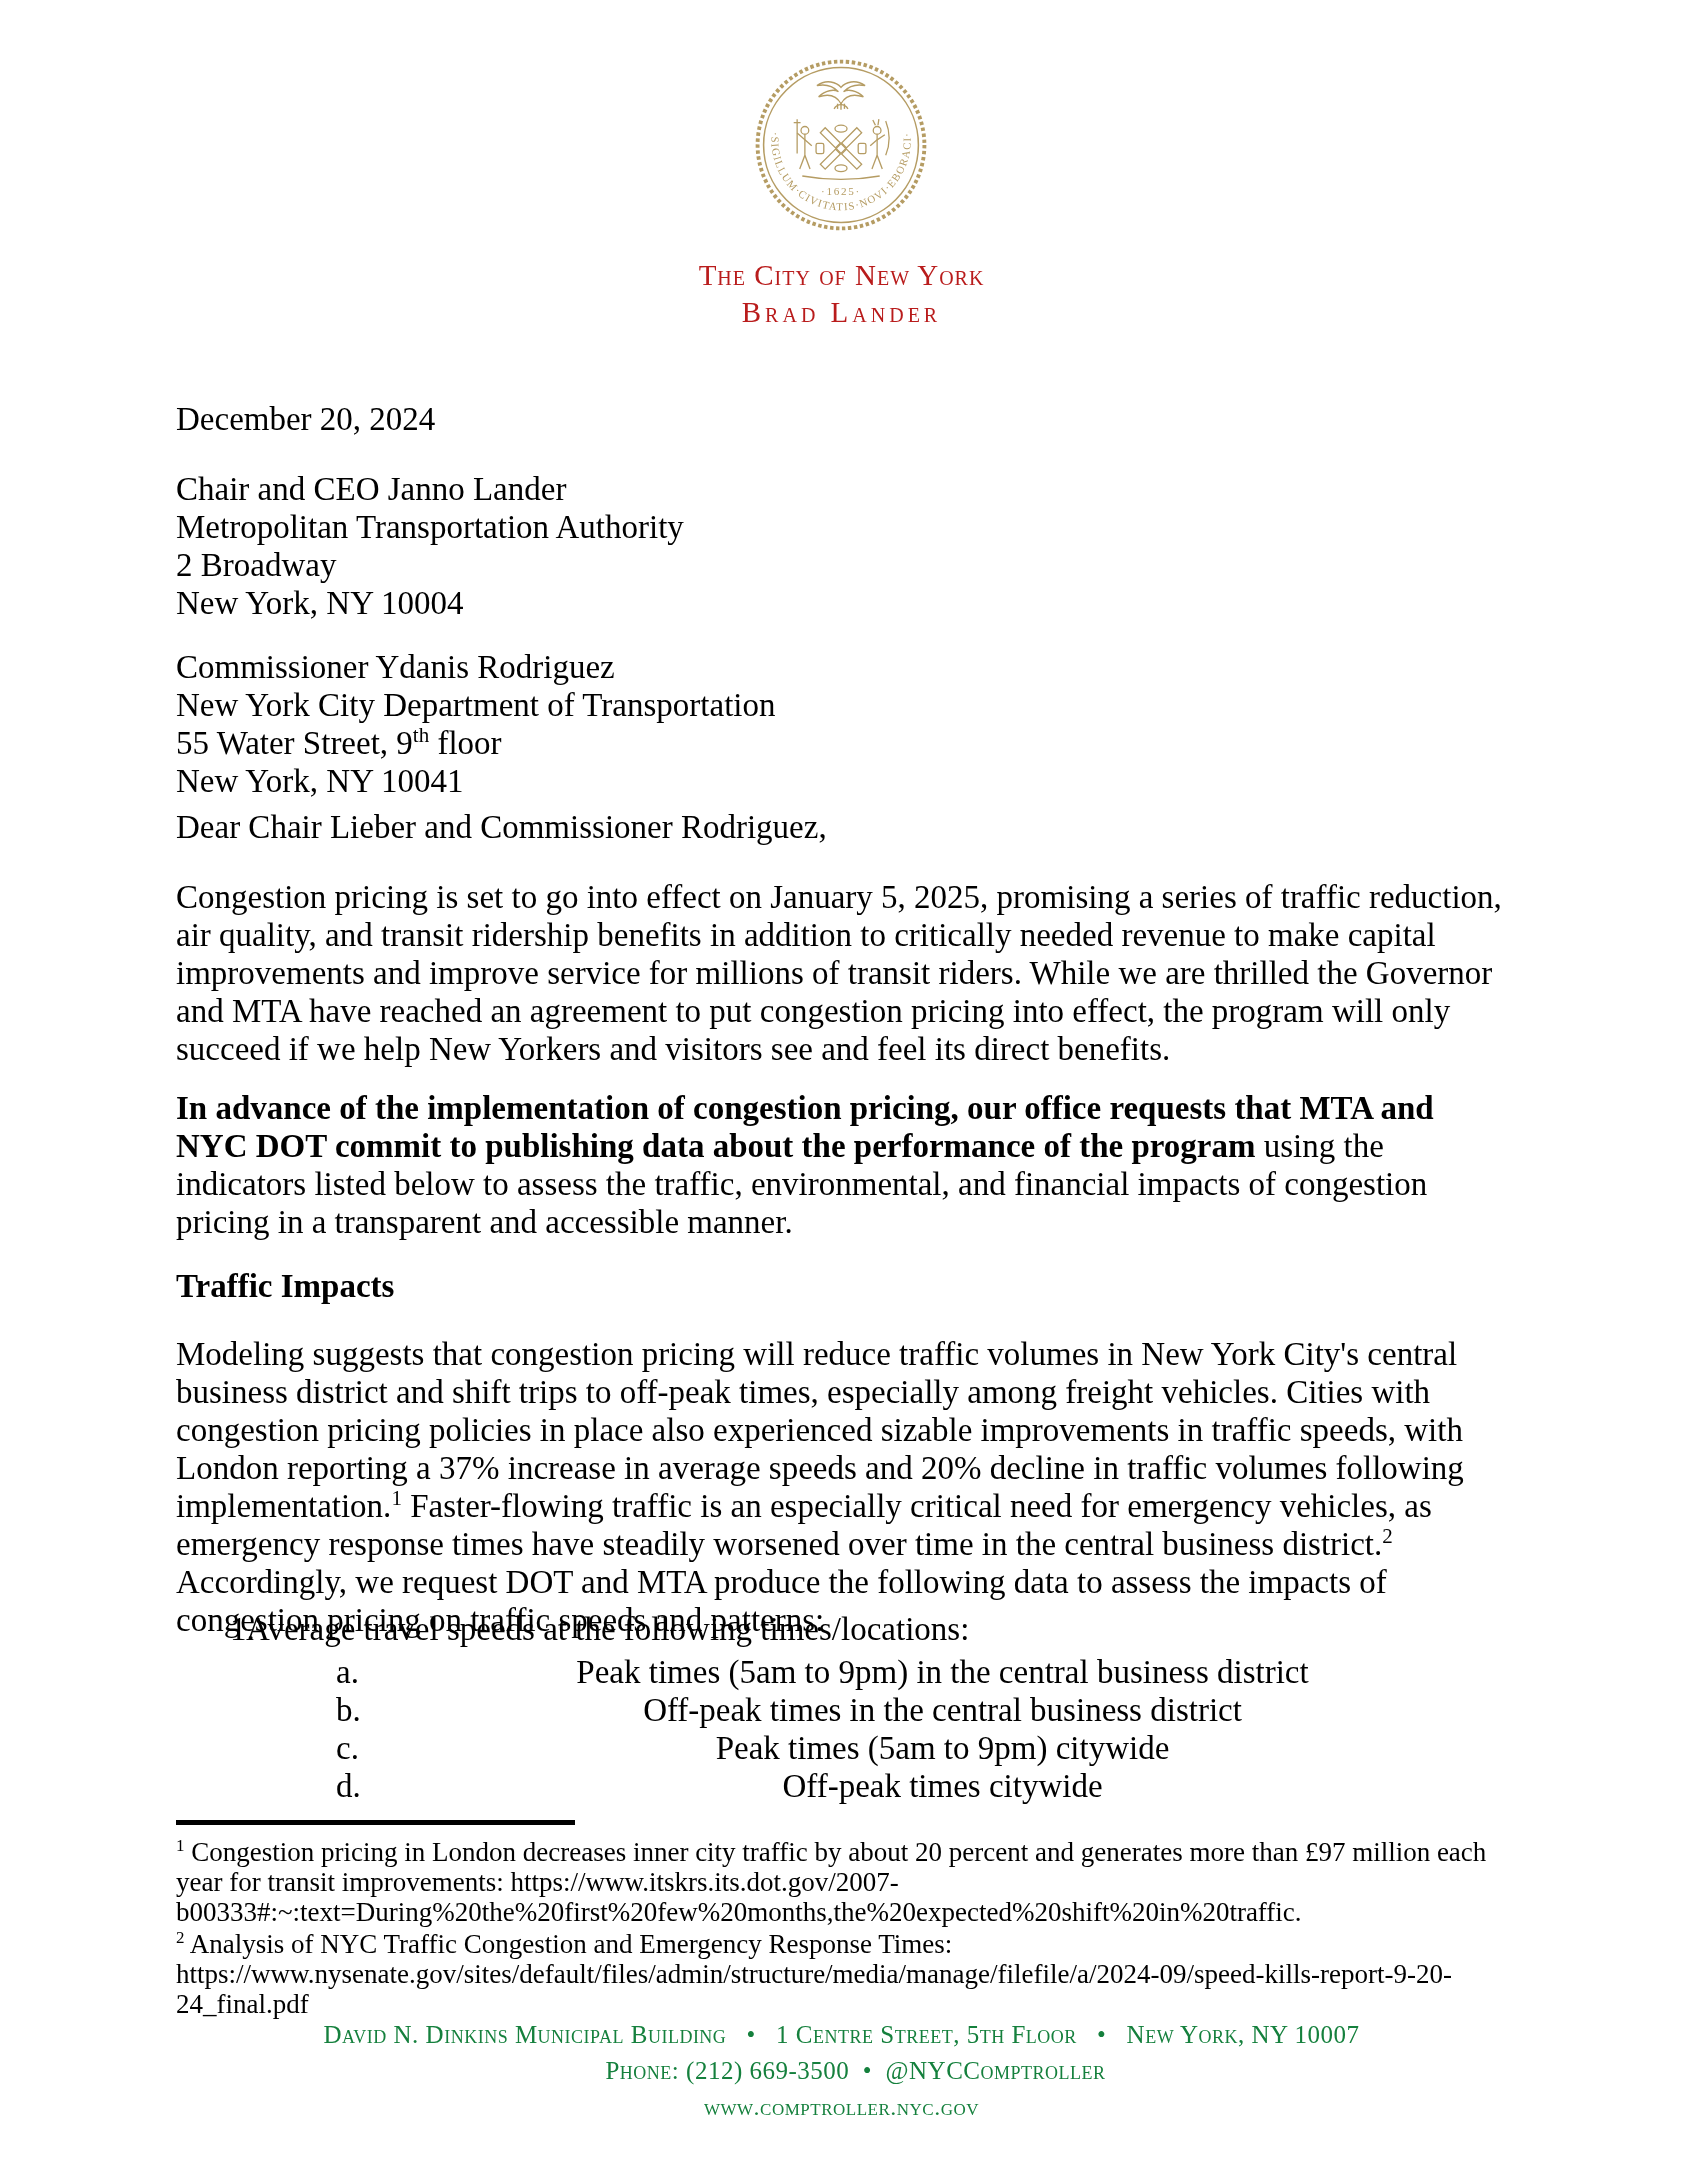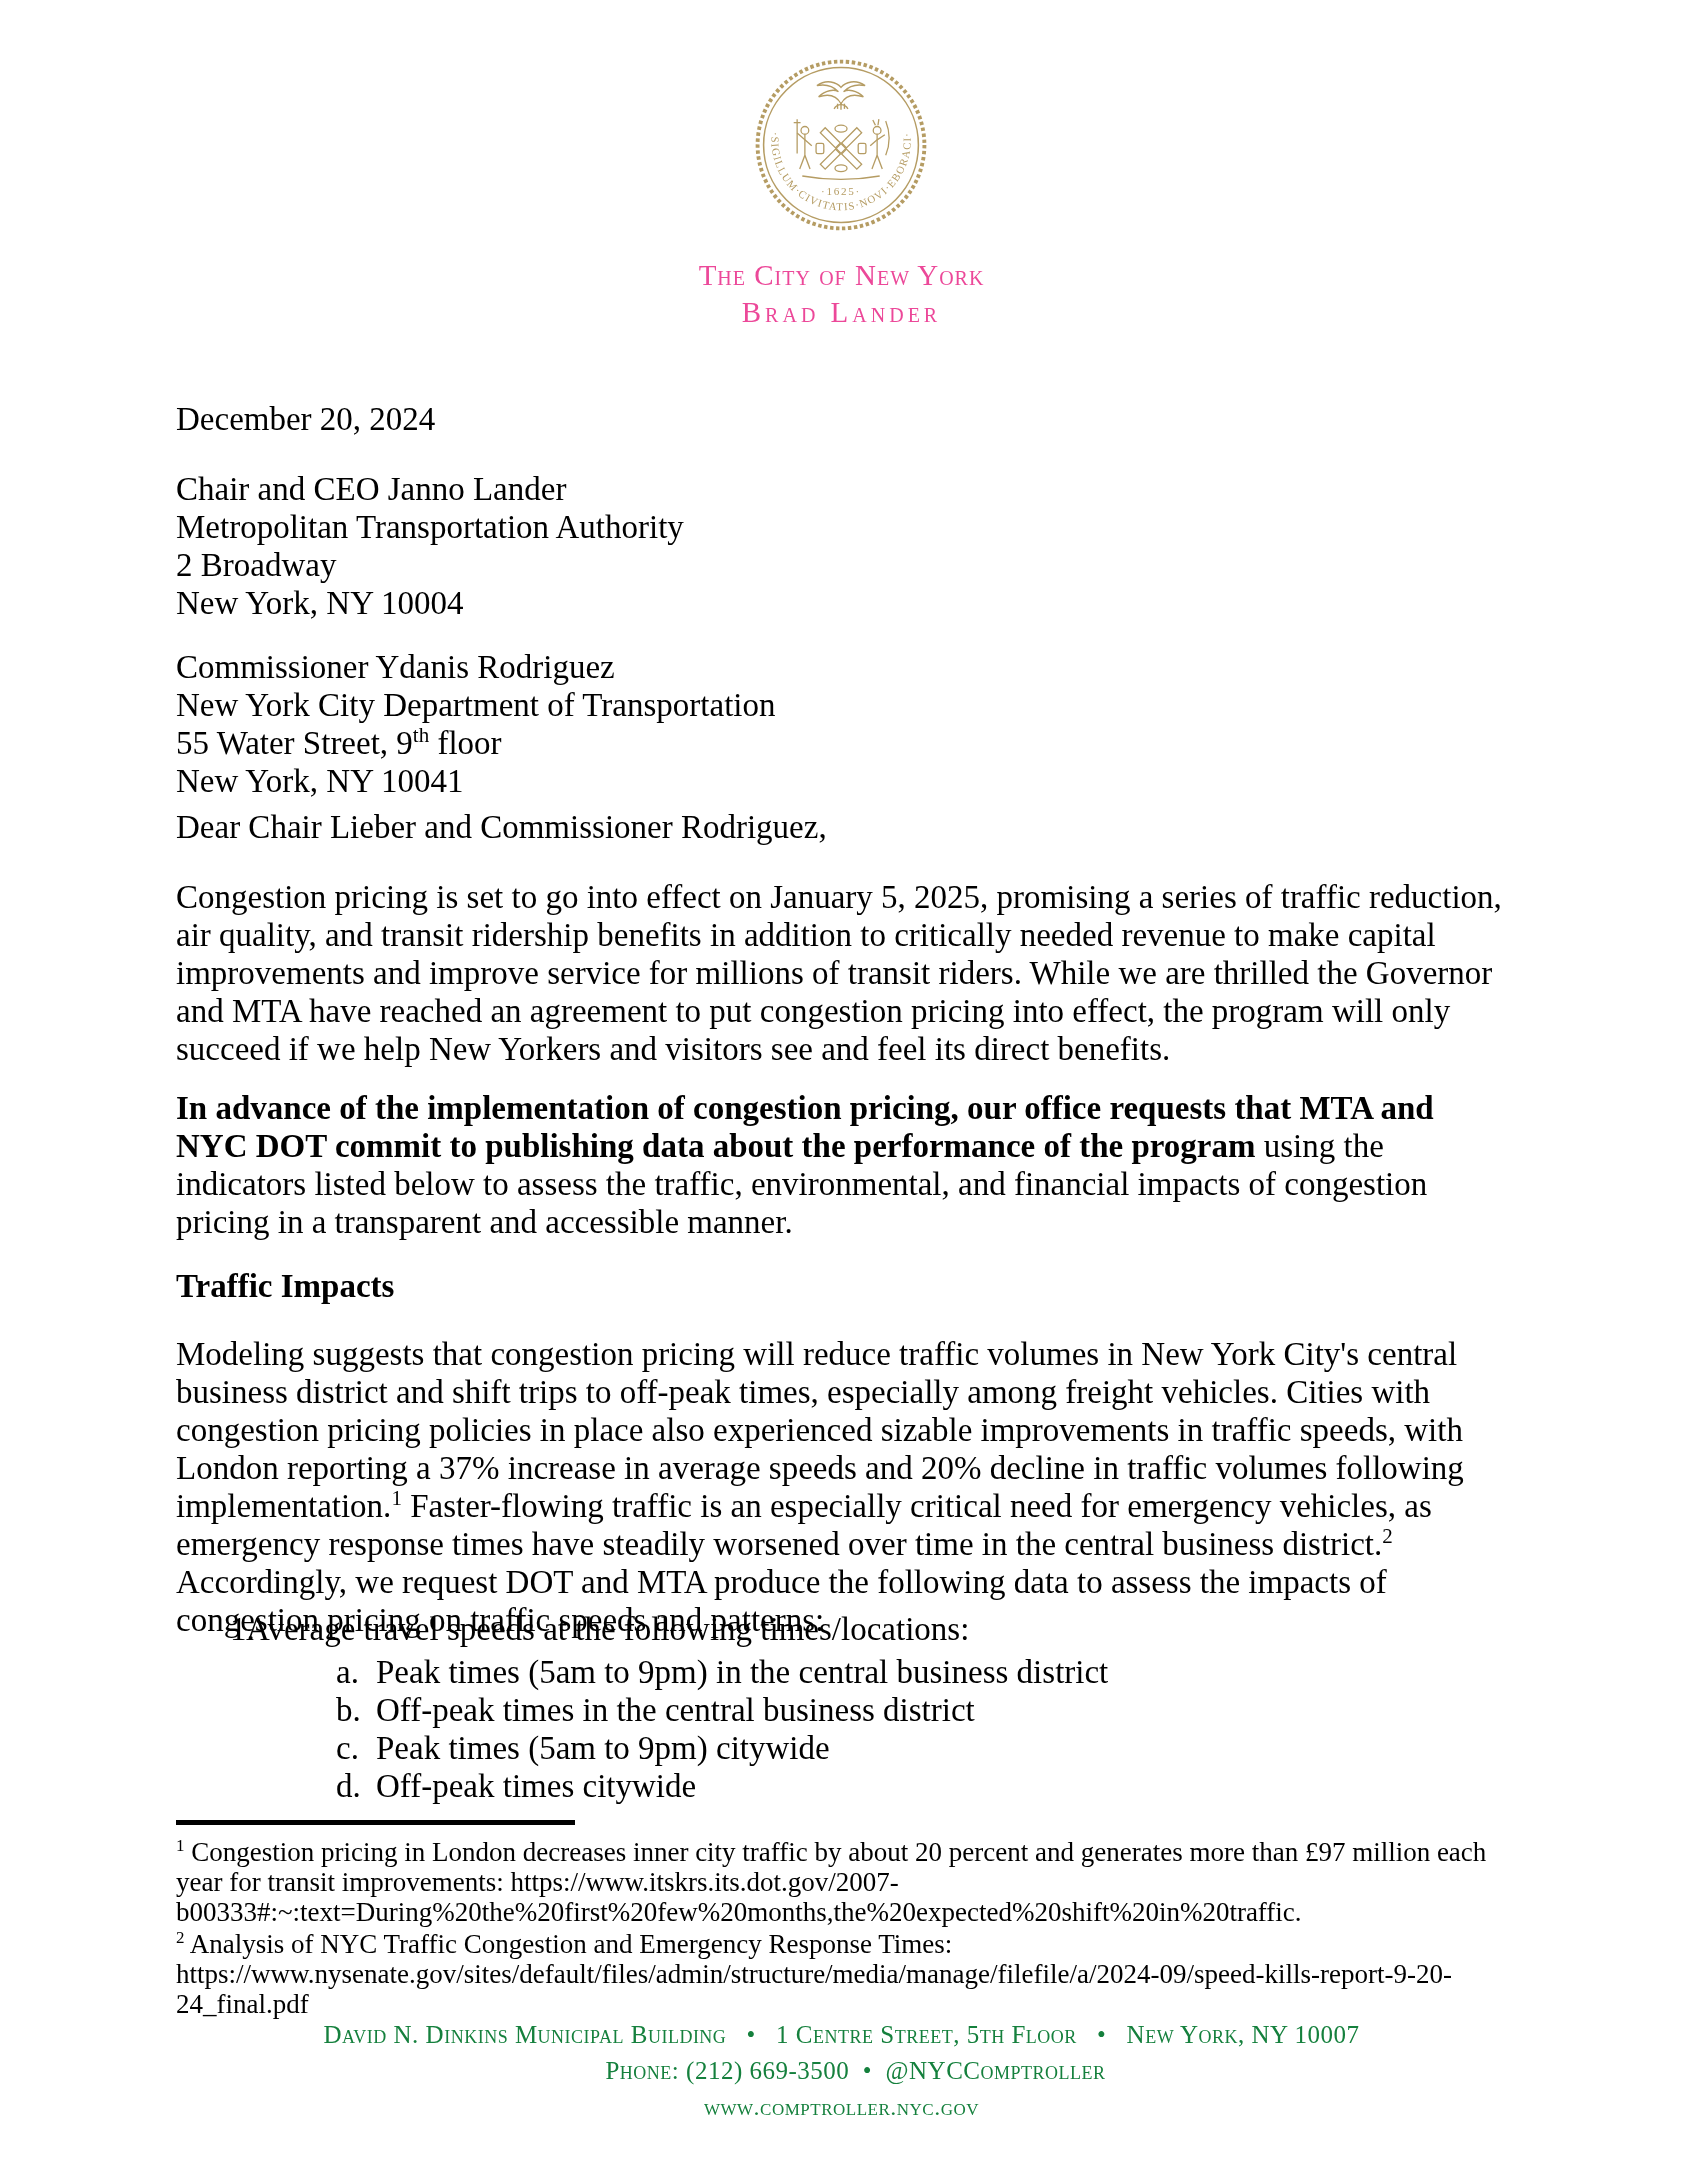--- a/index.html
+++ b/index.html
@@ -12,33 +12,33 @@
     font-family:"Liberation Serif", serif;
     font-size:33px;
     line-height:38px;
     color:#000000;
   }
   .abs{position:absolute;}
   .content{left:176px;width:1333px;}
   
   .seal{left:755px;top:59px;width:172px;height:172px;}
   
-  .org{left:0;width:1683px;top:257px;text-align:center;color:#ec4899;font-variant:small-caps;}
+  .org{left:0;width:1683px;top:257px;text-align:center;color:#b91c1c;font-variant:small-caps;}
   .org1{font-size:29px;line-height:37px;letter-spacing:1px;}
   .org2{font-size:30px;line-height:37px;font-weight:bold;letter-spacing:4px;}
   .org3{font-size:29px;line-height:36px;letter-spacing:4px;}
   
   .bold{font-weight:bold;}
   sup.bsup{font-size:21px;line-height:0;vertical-align:super;}
   
   .lrow{position:relative;}
   .m1{position:absolute;left:54px;}
   .t1{display:block;margin-left:70px;}
   .m2{position:absolute;left:160px;}
-  .t2{display:block;margin-left:200px;}
+  .t2{display:block;margin-left:200px;text-align:center;}
   .sublist{margin-top:5px;}
   
   .fnrule{left:176px;top:1820px;width:399px;height:0;border-top:5px solid #000;}
   .fn{font-size:27px;line-height:30px;}
   .fn sup{font-size:17px;line-height:0;vertical-align:super;}
   .fn{word-wrap:break-word;}
   
   .footer{left:0;width:1683px;text-align:center;color:#15803d;font-variant:small-caps;}
   .f1{font-size:25px;line-height:37px;letter-spacing:0.5px;}
   .f2{font-size:25px;line-height:36px;letter-spacing:0.5px;padding-left:28px;}

